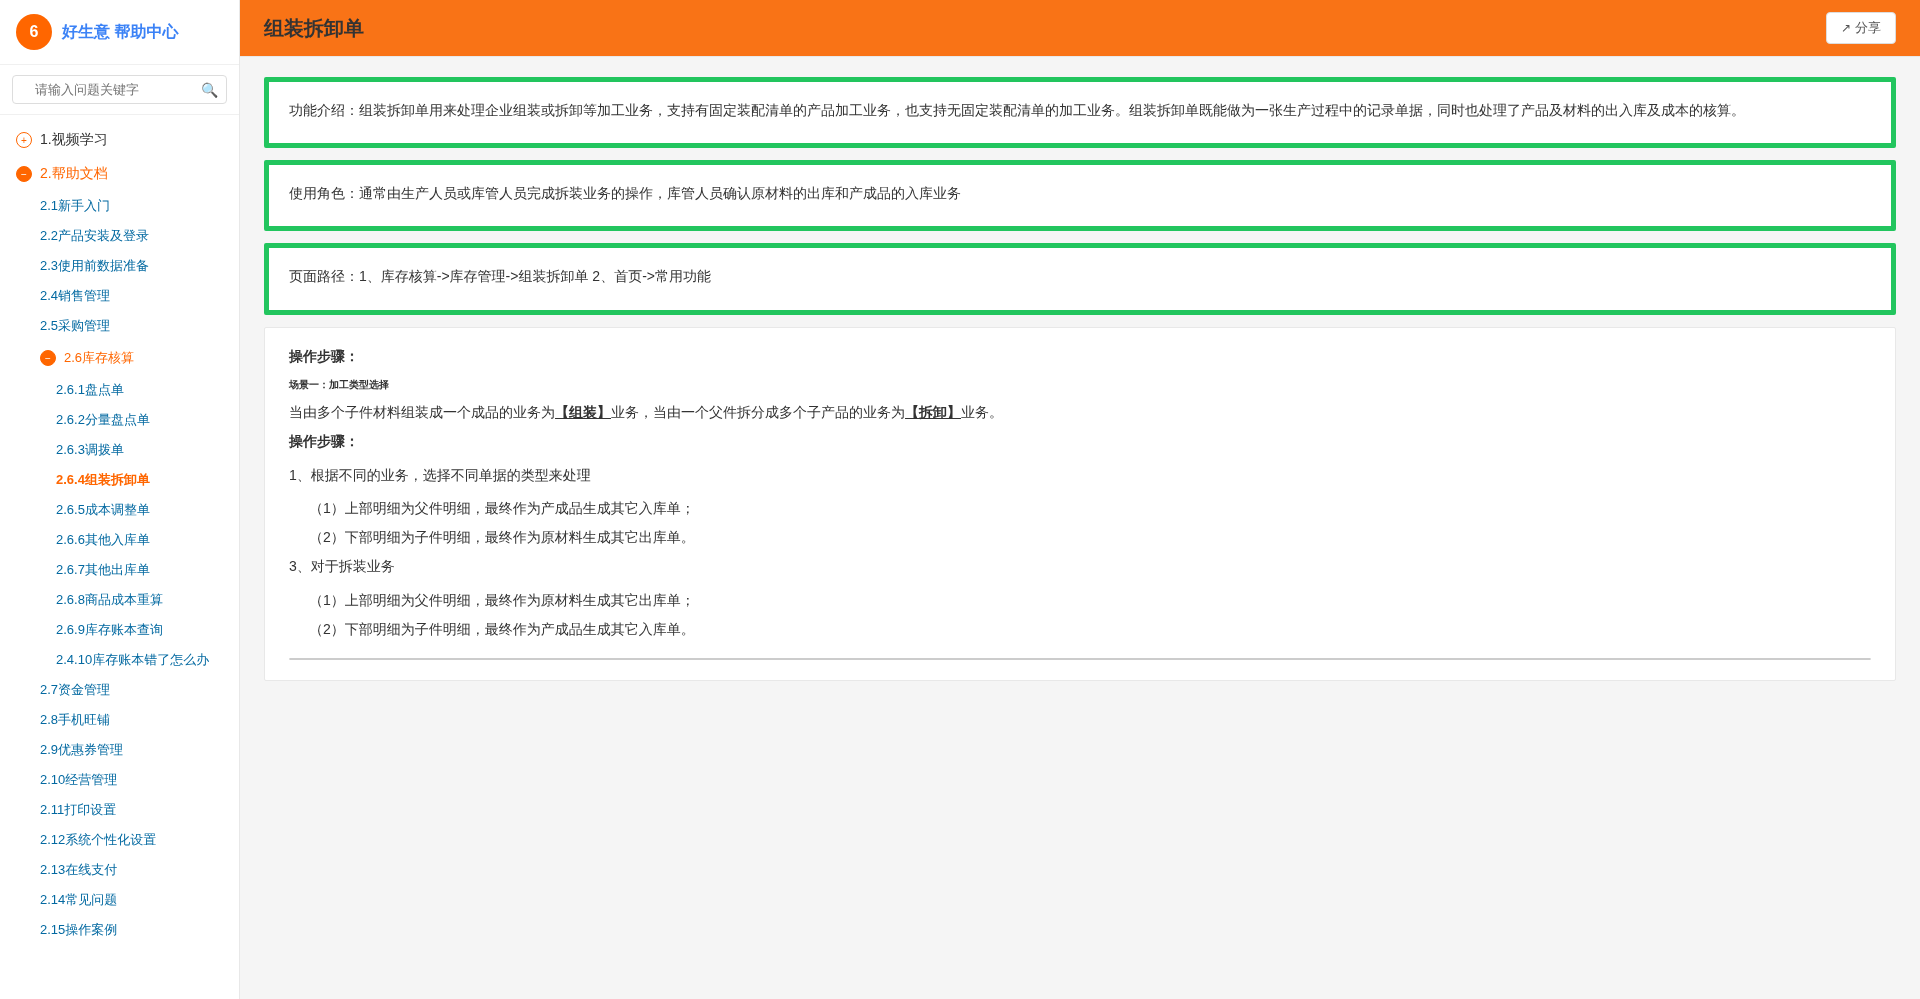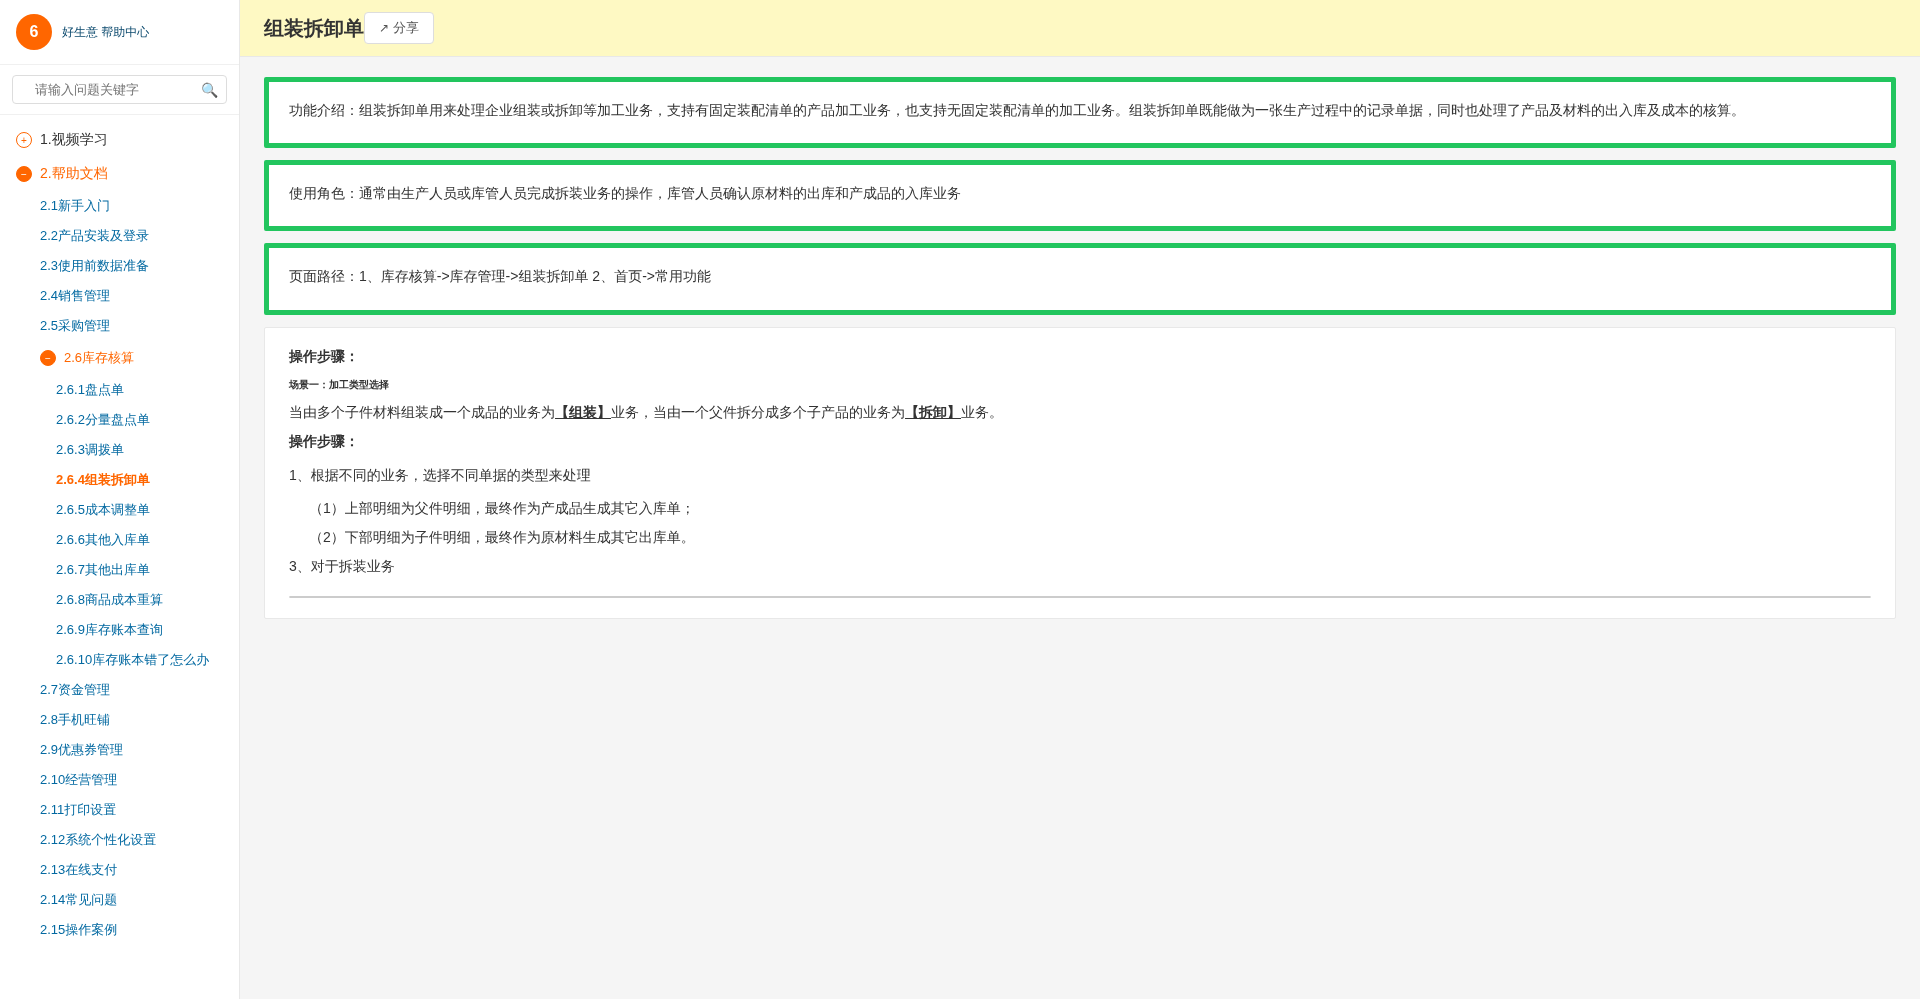--- a/index.html
+++ b/index.html
@@ -31,23 +31,23 @@
       display: flex;
       align-items: center;
       justify-content: center;
       color: #fff;
       font-weight: bold;
       font-size: 16px;
       margin-right: 10px;
       flex-shrink: 0;
     }
     .logo-text {
-      font-size: 12px;
-      font-weight: normal;
-      color: #0c4a6e;
+      font-size: 16px;
+      font-weight: bold;
+      color: #3b82f6;
     }
     .search-box {
       padding: 10px 12px;
       border-bottom: 1px solid #f0f0f0;
       position: relative;
     }
     .search-box input {
       width: 100%;
       border: 1px solid #ddd;
       border-radius: 4px;
@@ -125,25 +125,26 @@
     }
 
     
     .main {
       flex: 1;
       display: flex;
       flex-direction: column;
       overflow: hidden;
     }
     .main-header {
-      background: #fef9c3;
+      background: #f97316;
       padding: 12px 24px;
       border-bottom: 1px solid #e8e8e8;
       display: flex;
       align-items: center;
+      justify-content: space-between;
     }
     .page-title {
       font-size: 20px;
       font-weight: bold;
       color: #333;
     }
     .share-btn {
       border: 1px solid #ddd;
       background: #fff;
       padding: 6px 14px;
@@ -272,21 +273,21 @@
         <div class="nav-sub-sub">
           <span class="nav-sub-item">2.6.1盘点单</span>
           <span class="nav-sub-item">2.6.2分量盘点单</span>
           <span class="nav-sub-item">2.6.3调拨单</span>
           <span class="nav-sub-item active" style="color:#f60;">2.6.4组装拆卸单</span>
           <span class="nav-sub-item">2.6.5成本调整单</span>
           <span class="nav-sub-item">2.6.6其他入库单</span>
           <span class="nav-sub-item">2.6.7其他出库单</span>
           <span class="nav-sub-item">2.6.8商品成本重算</span>
           <span class="nav-sub-item">2.6.9库存账本查询</span>
-          <span class="nav-sub-item">2.6.10库存账本错了怎么办</span>
+          <span class="nav-sub-item">2.4.10库存账本错了怎么办</span>
         </div>
       </div>
       <span class="nav-sub-item">2.7资金管理</span>
       <span class="nav-sub-item">2.8手机旺铺</span>
       <span class="nav-sub-item">2.9优惠券管理</span>
       <span class="nav-sub-item">2.10经营管理</span>
       <span class="nav-sub-item">2.11打印设置</span>
       <span class="nav-sub-item">2.12系统个性化设置</span>
       <span class="nav-sub-item">2.13在线支付</span>
       <span class="nav-sub-item">2.14常见问题</span>
@@ -324,20 +325,24 @@
       <p class="para">
         当由多个子件材料组装成一个成品的业务为<span class="bold underline">【组装】</span>业务，当由一个父件拆分成多个子产品的业务为<span class="bold underline">【拆卸】</span>业务。
       </p>
       <div class="section-title">操作步骤：</div>
       <p class="para">1、根据不同的业务，选择不同单据的类型来处理</p>
       <div class="sub-list">
         <p>（1）上部明细为父件明细，最终作为产成品生成其它入库单；</p>
         <p>（2）下部明细为子件明细，最终作为原材料生成其它出库单。</p>
       </div>
       <p class="para">3、对于拆装业务</p>
+      <div class="sub-list">
+        <p>（1）上部明细为父件明细，最终作为原材料生成其它出库单；</p>
+        <p>（2）下部明细为子件明细，最终作为产成品生成其它入库单。</p>
+      </div>
 
       <div class="screenshot-container">
         <div class="mock-app">
 
           <div class="mock-topbar">
 
             <div class="mock-spacer"></div>
 
           </div>
 

